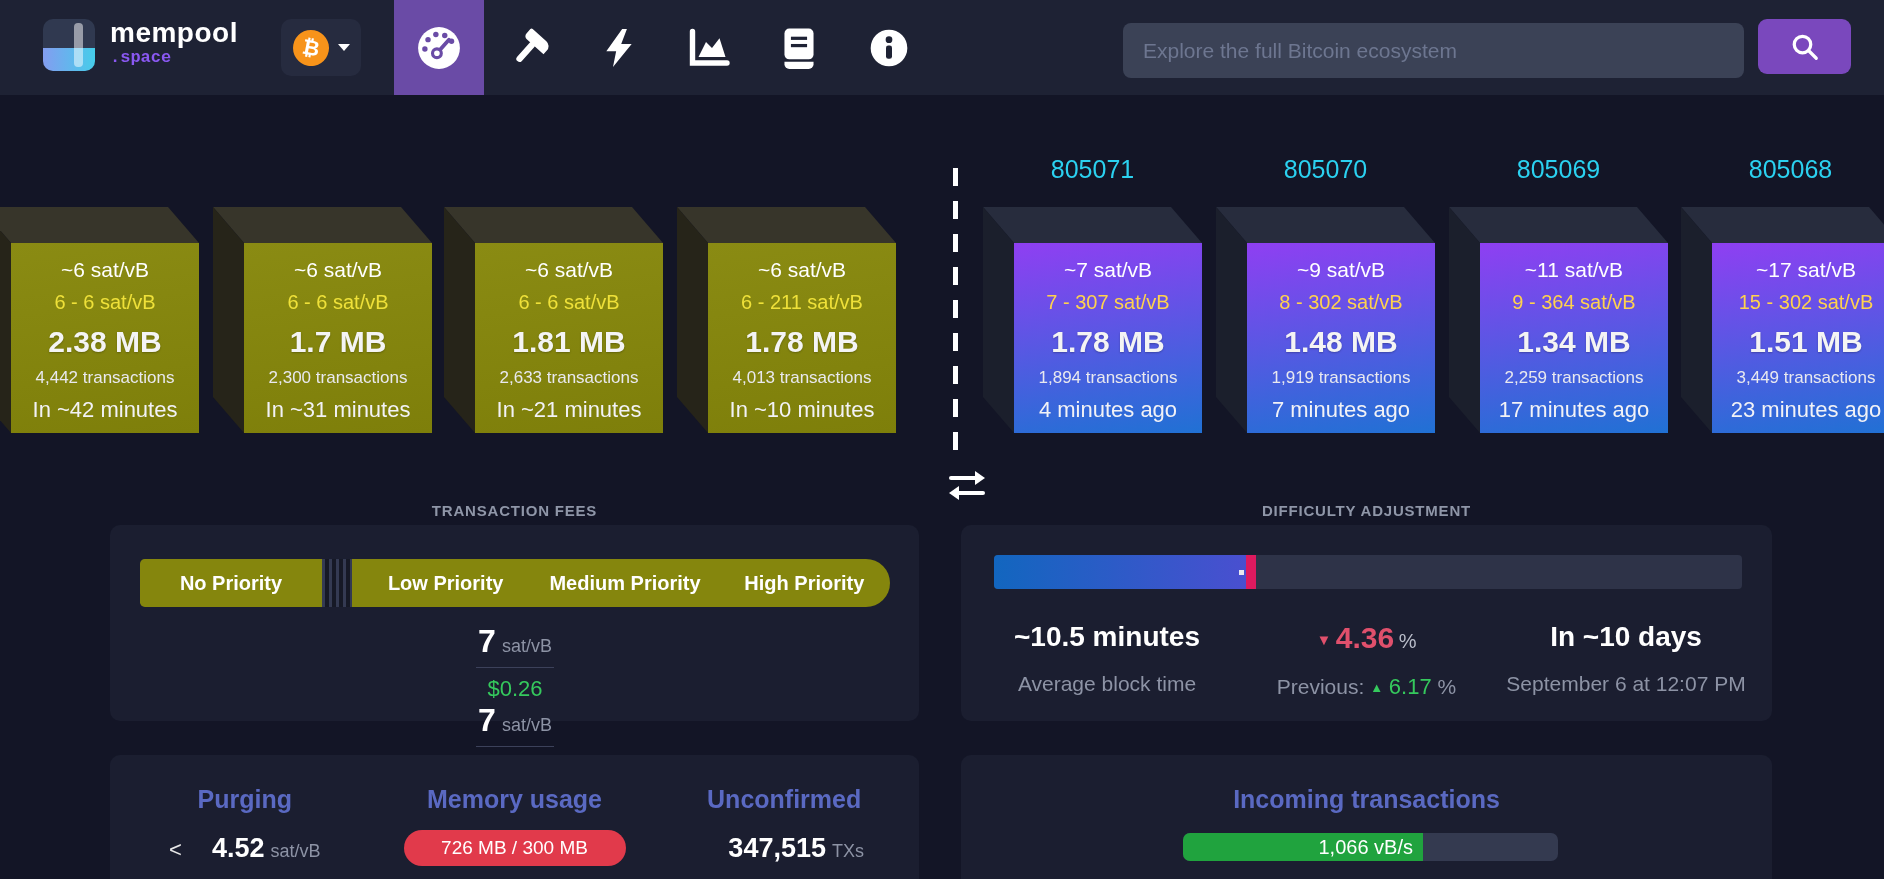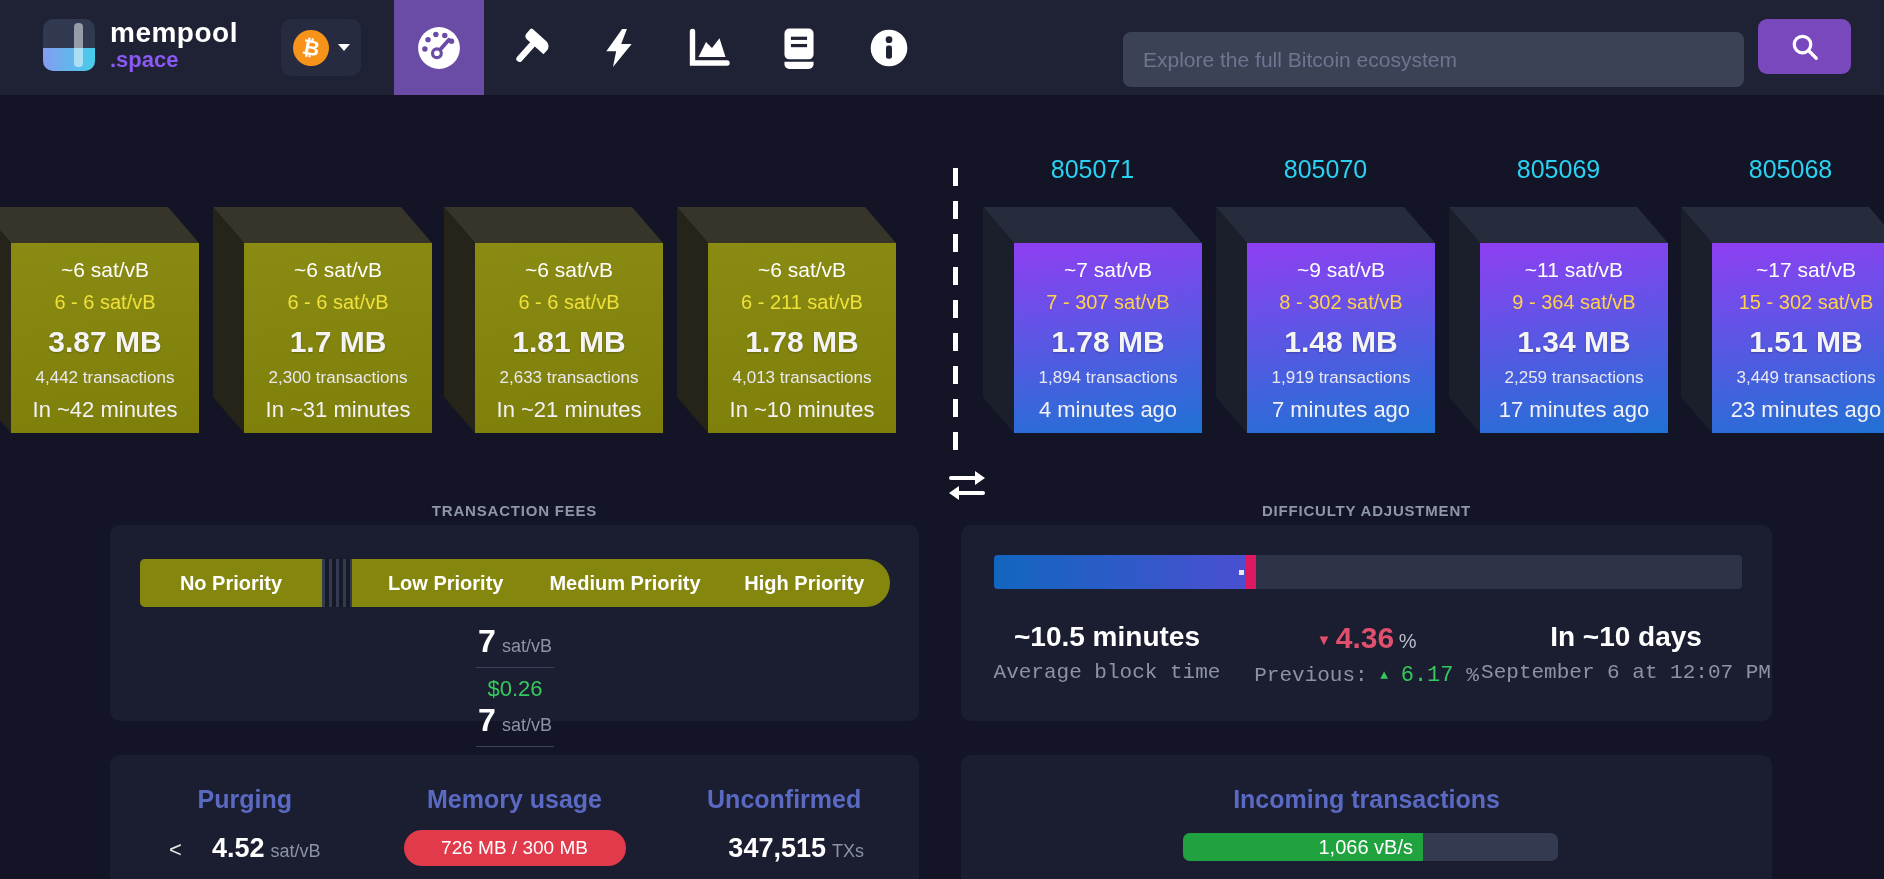--- a/index.html
+++ b/index.html
@@ -6,28 +6,28 @@
   .stage{position:relative;width:1884px;height:879px;background:#131526;overflow:hidden;}
 
   
   .navbar{position:absolute;left:0;top:0;width:1884px;height:95px;background:#1e2234;}
   .logo-wrap{position:absolute;left:43px;top:19px;display:flex;gap:15px;cursor:pointer;}
   .logo-ico{position:relative;width:52px;height:52px;border-radius:10px;overflow:hidden;background:#303950;}
   .logo-ico .bottom{position:absolute;left:0;bottom:0;width:100%;height:44%;background:linear-gradient(90deg,#839df0,#45cdea);}
   .logo-ico .bar{position:absolute;left:60%;top:7%;width:17%;height:86%;border-radius:4px;background:rgba(255,255,255,0.5);}
   .brand{line-height:1;}
   .brand .nm{color:#fff;font-size:28px;font-weight:bold;letter-spacing:.5px;}
-  .brand .tld{color:#8a58f2;font-size:22px;font-weight:bold;margin-top:2px;}
+  .brand .tld{color:#8a58f2;font-size:17px;font-weight:bold;margin-top:2px;font-family:Liberation Mono, monospace;}
   .net-btn{position:absolute;left:281px;top:19px;width:80px;height:57px;background:#262b3f;border-radius:10px;display:flex;align-items:center;justify-content:center;gap:9px;cursor:pointer;}
   .btc-circle{width:36px;height:36px;border-radius:50%;background:#f7931a;color:#fff;display:flex;align-items:center;justify-content:center;font-size:21px;font-weight:bold;transform:rotate(0.03turn);}
   .caret{width:0;height:0;border-left:6px solid transparent;border-right:6px solid transparent;border-top:7px solid #fff;}
   .nav-tabs{position:absolute;left:394px;top:0;height:95px;display:flex;}
   .nav-tab{width:90px;height:95px;display:flex;align-items:center;justify-content:center;cursor:pointer;}
   .nav-tab.active{background:#6a4ba6;}
-  .search-input{position:absolute;left:1123px;top:32px;width:621px;height:55px;background:#3b4256;border:none;border-radius:8px;color:#84cc16;font-size:21px;padding:0 20px;box-sizing:border-box;font-family:"Liberation Sans",sans-serif;outline:none;}
+  .search-input{position:absolute;left:1123px;top:23px;width:621px;height:55px;background:#3b4256;border:none;border-radius:8px;color:#84cc16;font-size:21px;padding:0 20px;box-sizing:border-box;font-family:"Liberation Sans",sans-serif;outline:none;}
   .search-input::placeholder{color:#6d7690;}
   .search-btn{position:absolute;left:1758px;top:19px;width:93px;height:55px;background:#7a48bd;border:none;border-radius:9px;display:flex;align-items:center;justify-content:center;cursor:pointer;}
 
   
   .height-label{position:absolute;top:155px;width:219px;text-align:center;color:#2bd1f0;font-size:25px;cursor:pointer;}
   .blk{position:absolute;top:207px;width:219px;height:226px;cursor:pointer;}
   .blk .b-top{position:absolute;left:0;top:0;width:219px;height:226px;}
   .blk .b-side{position:absolute;left:0;top:0;width:219px;height:226px;}
   .blk .b-face{position:absolute;left:31px;top:36px;width:188px;height:190px;text-align:center;box-sizing:border-box;padding-top:15px;}
   .blk.yellow .b-top{background:#37352a;clip-path:polygon(0 0,188px 0,219px 36px,31px 36px);}
@@ -67,21 +67,21 @@
 
   
   .diff-bar{position:absolute;left:33px;top:30px;width:748px;height:34px;background:#2e3348;border-radius:4px;overflow:hidden;}
   .diff-fill{position:absolute;left:0;top:0;height:100%;background:linear-gradient(90deg,#1266bf,#4a4fd0);}
   .diff-marker{position:absolute;top:0;height:100%;width:10px;background:#dd1a5f;}
   .diff-dot{position:absolute;width:5px;height:5px;background:#e8e8f0;top:15px;}
   .diff-stats{position:absolute;left:0;top:96px;width:100%;display:flex;}
   .diff-col{text-align:center;}
   .diff-col.c1{width:36%;}.diff-col.c2{width:28%;}.diff-col.c3{width:36%;}
   .diff-big{color:#fff;font-size:28px;font-weight:bold;}
-  .diff-cap{color:#8d93a5;font-size:21px;margin-top:8px;font-family:Liberation Mono, monospace;}
+  .diff-cap{color:#8d93a5;font-size:21px;margin-top:19px;}
   .tri-down{color:#e0506c;font-size:15px;vertical-align:3px;}
   .tri-up{color:#35c95d;font-size:13px;vertical-align:2px;}
   .chg-val{color:#e0506c;font-size:30px;font-weight:bold;text-align:center;}
   .chg-pct{color:#b9bdc9;font-size:20px;}
   .prev-val{color:#35c95d;font-size:22px;}
 
   
   .stats-head{position:absolute;left:0;top:30px;width:100%;display:flex;justify-content:flex-end;}
   .stats-vals{position:absolute;left:0;top:75px;width:100%;display:flex;align-items:center;}
   .st-col{flex:1;text-align:center;}
@@ -174,21 +174,21 @@
       </svg>
     </button>
   </div>
 
   <div class="blk yellow" style="left:-20px">
     <div class="b-top"></div>
       <div class="b-side"></div>
     <div class="b-face">
       <div class="b-rate">~6 sat/vB</div>
       <div class="b-range">6 - 6 sat/vB</div>
-      <div class="b-size">3.87 MB</div>
+      <div class="b-size">2.38 MB</div>
       <div class="b-tx">4,442 transactions</div>
       <div class="b-eta">In ~42 minutes</div>
     </div>
   </div>
   <div class="blk yellow" style="left:213px">
     <div class="b-top"></div>
       <div class="b-side"></div>
     <div class="b-face">
       <div class="b-rate">~6 sat/vB</div>
       <div class="b-range">6 - 6 sat/vB</div>

